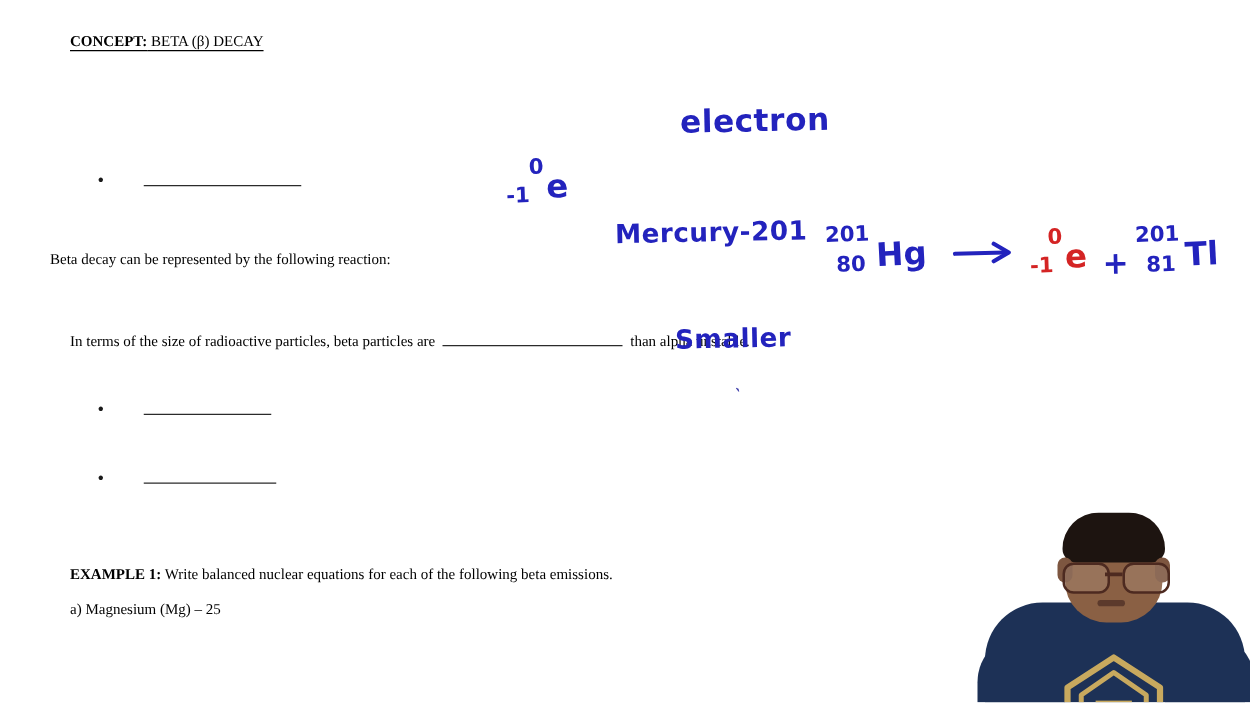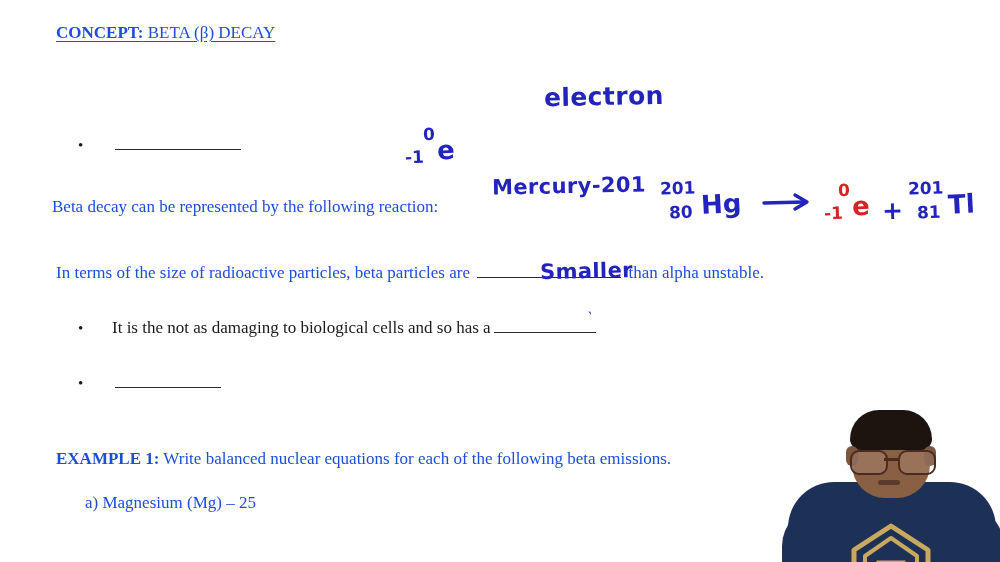--- a/index.html
+++ b/index.html
@@ -13,24 +13,24 @@
     height: 562px;
     background: #ffffff;
     overflow: hidden;
     font-family: "Liberation Serif", "DejaVu Serif", serif;
     color: #1a1a1a;
   }
 
   
   .line {
     position: absolute;
-    font-size: 17px;
+    font-size: 12px;
     line-height: 22px;
     white-space: nowrap;
-    color: #1d4ed8;
+    color: #000000;
   }
   .bold { font-weight: bold; }
   .underline-title { text-decoration: underline; text-underline-offset: 3px; }
 
   .bullet-row {
     position: absolute;
     font-size: 17px;
     line-height: 22px;
     white-space: nowrap;
     display: flex;
@@ -216,46 +216,45 @@
   <div class="line underline-title" style="left:56px; top:22px;">
     <span class="bold">CONCEPT:</span><span> BETA (β) DECAY</span>
   </div>
 
 
   <div class="bullet-row" style="left:78px; top:134px;">
     <span class="bullet-dot">•</span>
     <span class="blank" style="width:126px;"></span>
   </div>
 
-  <div class="line" style="left:52px; top:196px;">
+  <div class="line" style="left:40px; top:196px;">
     <span>Beta decay can be represented by the following reaction:</span>
   </div>
 
   <div class="line" style="left:56px; top:262px;">
     <span>In terms of the size of radioactive particles, beta particles are</span>
     <span class="blank" style="width:144px;"></span>
     <span>than alpha unstable.</span>
   </div>
 
   <div class="bullet-row" style="left:78px; top:317px;">
     <span class="bullet-dot">•</span>
-    <span>It is the not as damaging to biological cells and so has a</span>
     <span class="blank" style="width:102px;"></span>
   </div>
 
   <div class="bullet-row" style="left:78px; top:372px;">
     <span class="bullet-dot">•</span>
     <span class="blank" style="width:106px;"></span>
   </div>
 
   <div class="line" style="left:56px; top:448px;">
     <span class="bold">EXAMPLE 1:</span><span> Write balanced nuclear equations for each of the following beta emissions.</span>
   </div>
 
-  <div class="line" style="left:56px; top:492px;margin-left:29px;">
+  <div class="line" style="left:56px; top:476px;">
     <span>a) Magnesium (Mg) – 25</span>
   </div>
 
   <div class="ink ink-lg" style="left:544px; top:82px;">electron</div>
 
   <div class="nuclide" style="left:405px; top:126px;">
     <span class="sup-sub">
       <span class="nm" style="margin-left:18px;">0</span>
       <span class="np" style="margin-left:0; margin-top:6px;">-1</span>
     </span>

